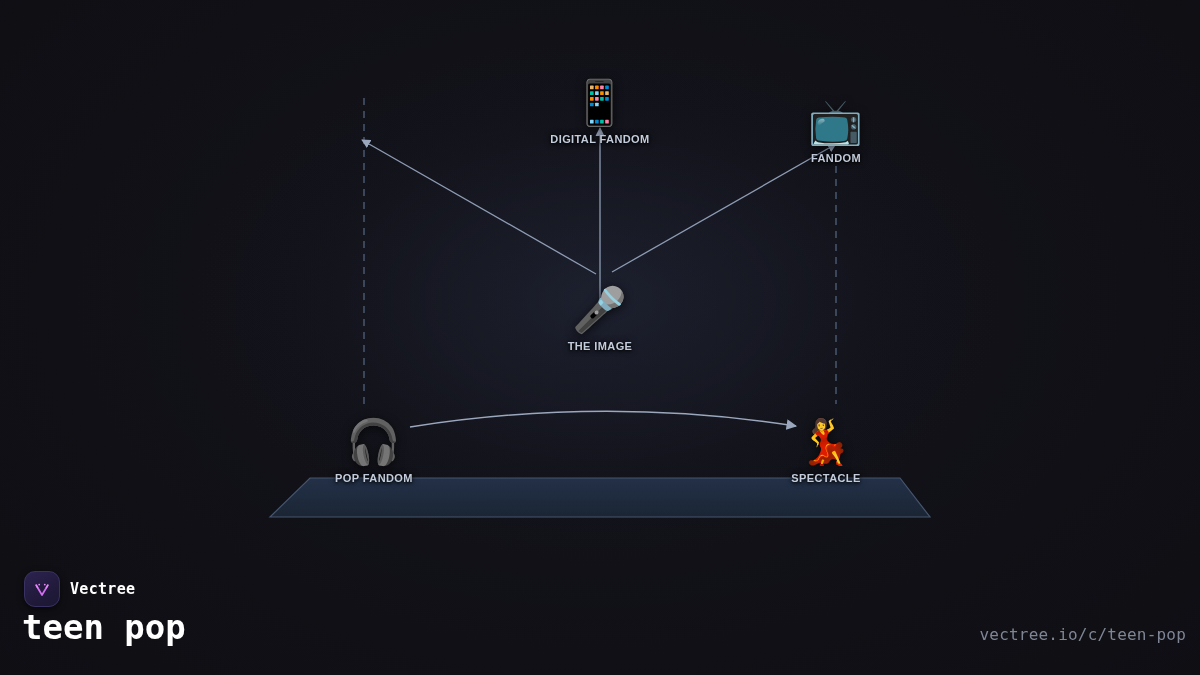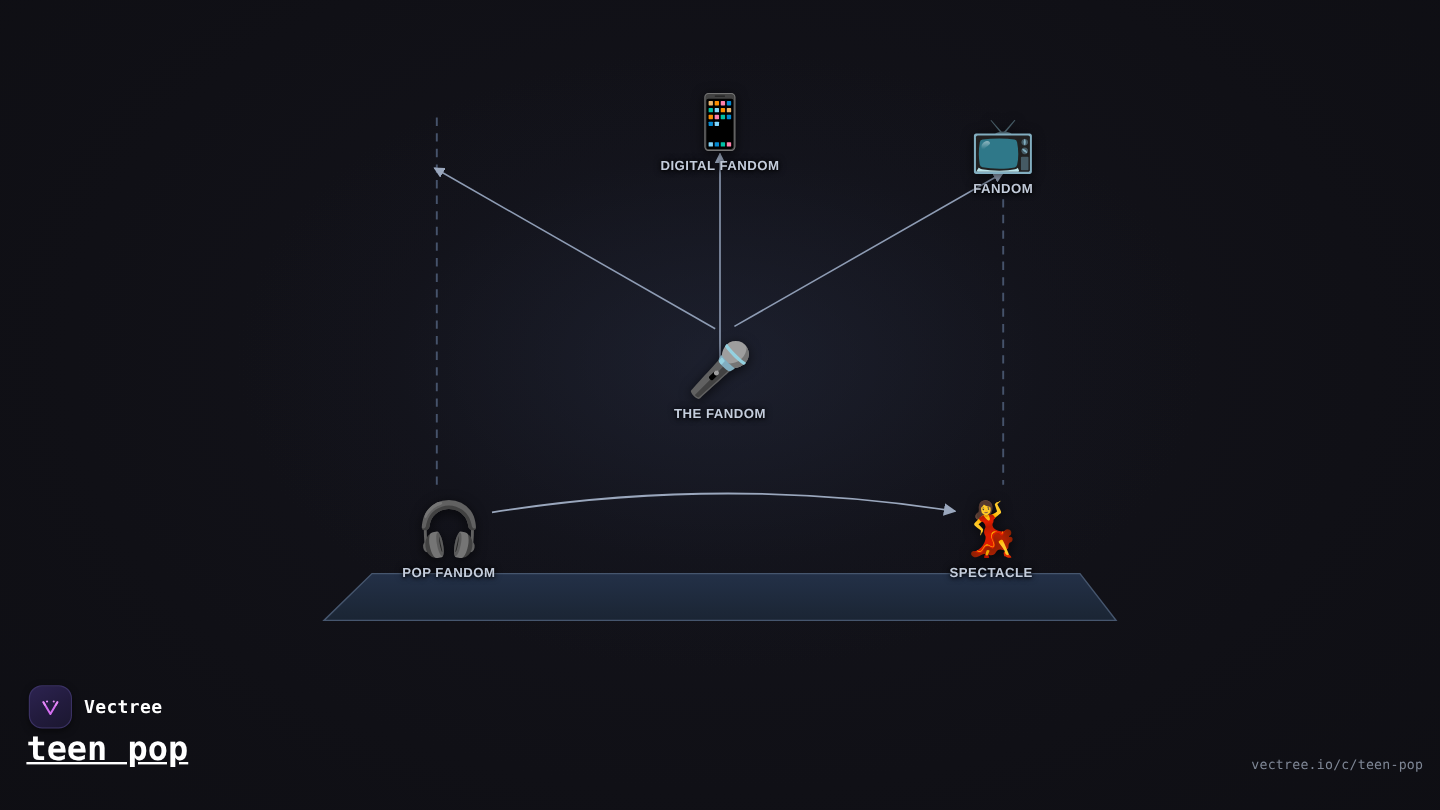--- a/index.html
+++ b/index.html
@@ -83,33 +83,32 @@
     font-size: 15px;
     font-weight: bold;
     color: #ffffff;
     letter-spacing: 0.3px;
   }
   #page-title {
     position: absolute;
     left: 22px;
     top: 52px;
     font-family: "DejaVu Sans Mono", "Liberation Mono", monospace;
-    font-size: 28px;
+    font-size: 34px;
     font-weight: bold;
     color: #ffffff;
     letter-spacing: 0px;
     pointer-events: auto;
-    text-decoration: underline;
   }
   #footer-url {
     position: absolute;
     right: 14px;
     bottom: 31px;
     font-family: "DejaVu Sans Mono", "Liberation Mono", monospace;
-    font-size: 11px;
+    font-size: 16px;
     color: #7e8695;
     letter-spacing: 0.2px;
     pointer-events: auto;
   }
 </style>
 </head>
 <body>
 
 <div id="root">
 
@@ -140,21 +139,21 @@
     <div class="node-label">DIGITAL FANDOM</div>
   </div>
 
   <div class="node" style="left:836px; top:129px;">
     <div class="node-icon">📺</div>
     <div class="node-label">FANDOM</div>
   </div>
 
   <div class="node" style="left:600px; top:317px;">
     <div class="node-icon">🎤</div>
-    <div class="node-label">THE FANDOM</div>
+    <div class="node-label">THE IMAGE</div>
   </div>
 
   <div class="node" style="left:374px; top:449px;">
     <div class="node-icon">🎧</div>
     <div class="node-label">POP FANDOM</div>
   </div>
 
   <div class="node" style="left:826px; top:449px;">
     <div class="node-icon">💃</div>
     <div class="node-label">SPECTACLE</div>

